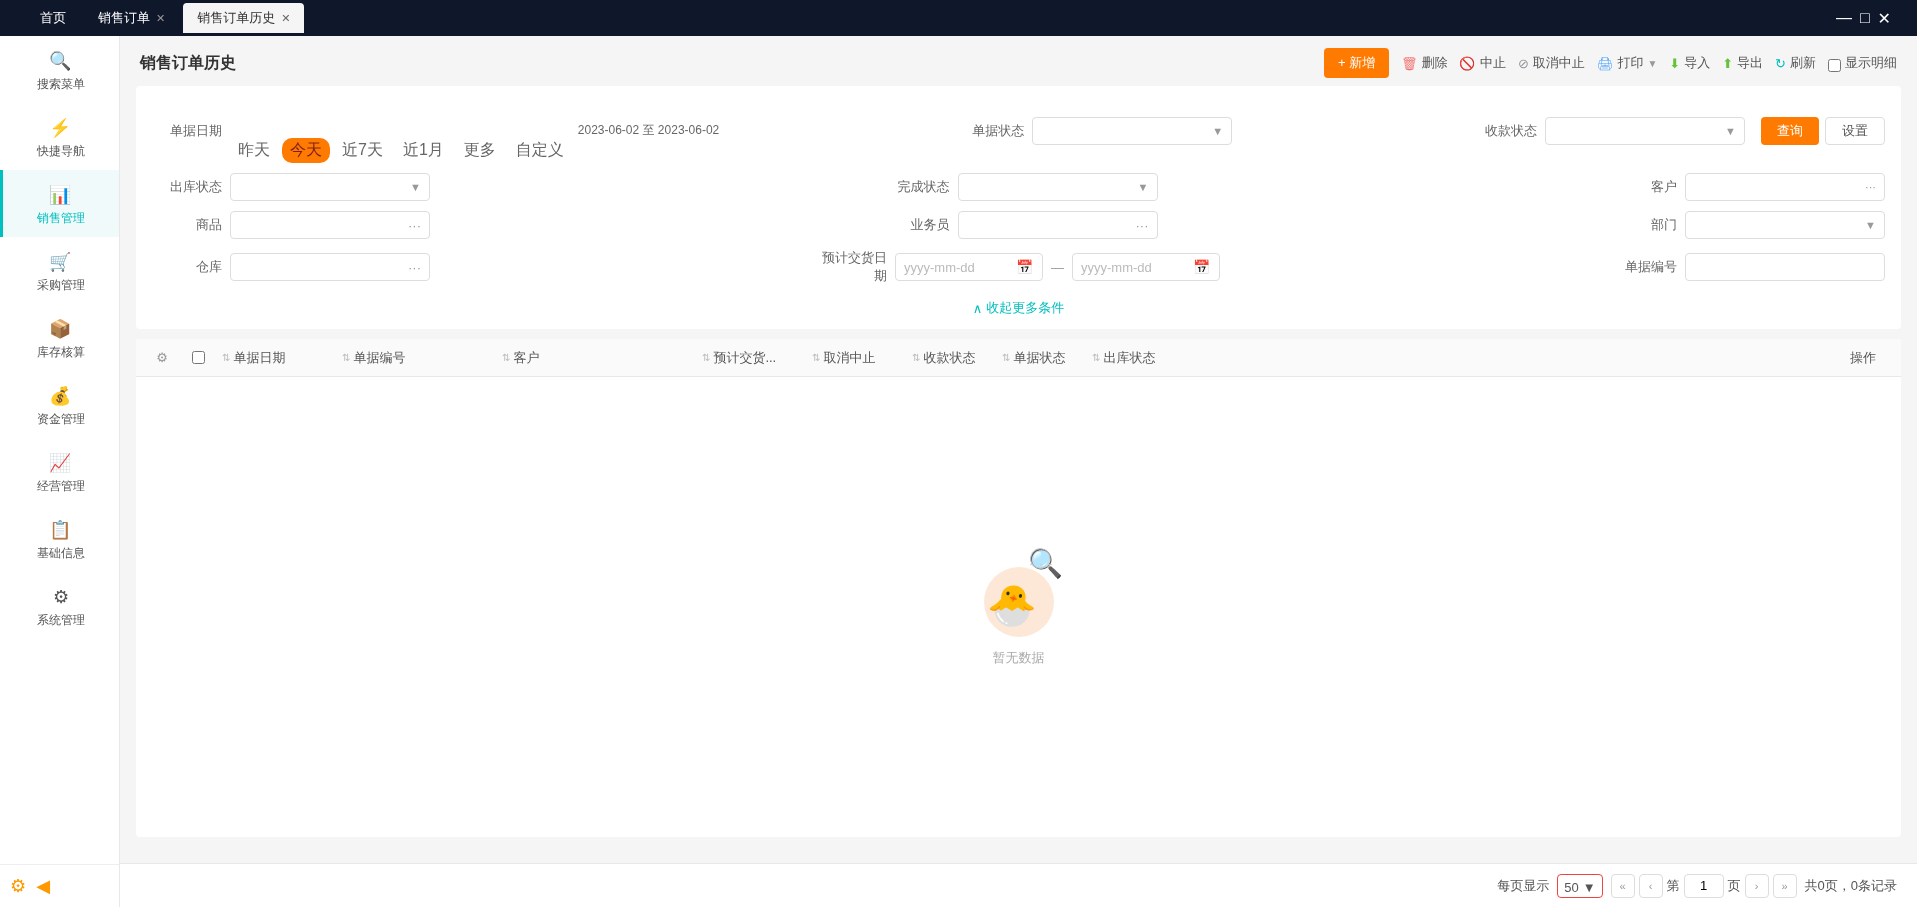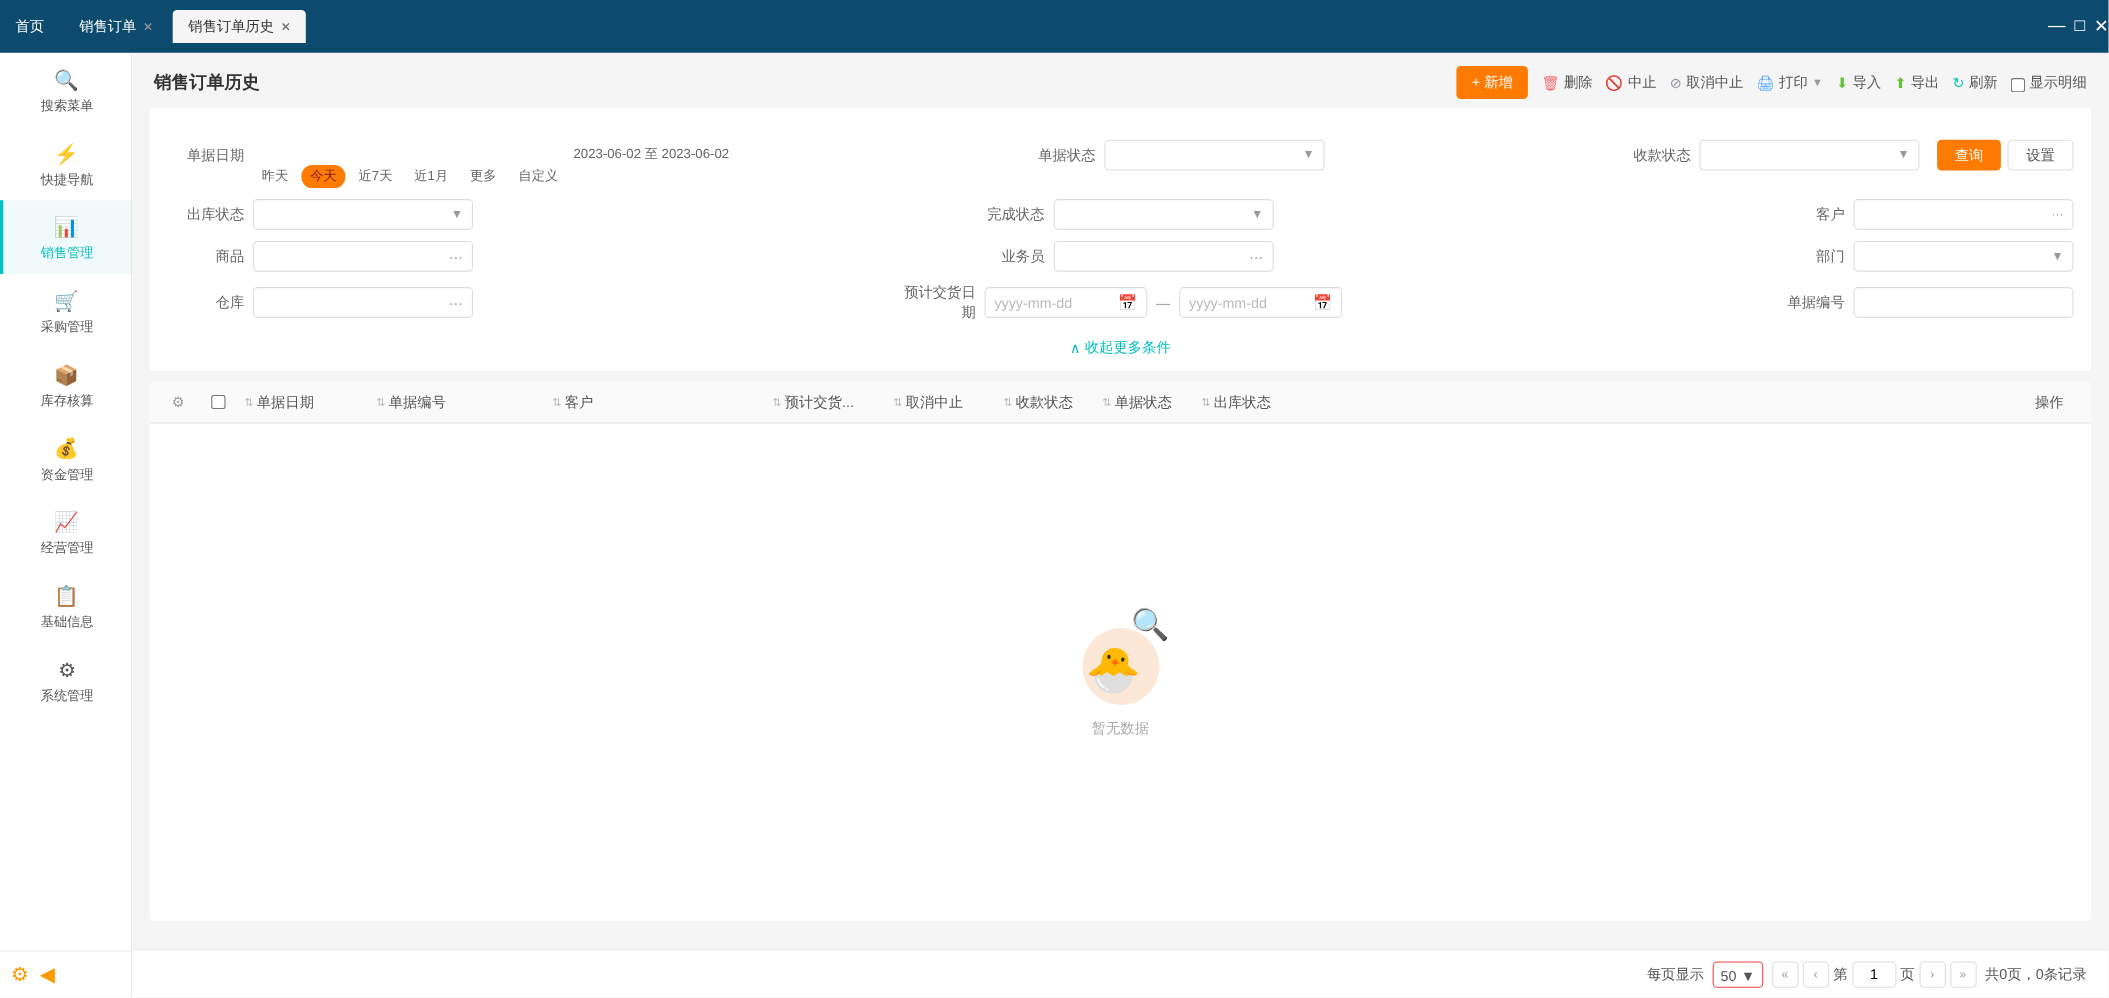--- a/index.html
+++ b/index.html
@@ -1,24 +1,24 @@
 <!DOCTYPE html>
 <html><head>
   <meta charset="utf-8">
   <style>
     * { box-sizing: border-box; margin: 0; padding: 0; font-family: 'Microsoft YaHei', Arial, sans-serif; font-size: 13px; }
     body { display: flex; flex-direction: column; height: 907px; width: 1917px; overflow: hidden; background: #f5f5f5; }
 
     
     .top-bar {
-      height: 48px;
-      background: #0c4a6e;
-      display: flex;
-      align-items: center;
-      padding: 0 0;
+      height: 36px;
+      background: #0f172a;
+      display: flex;
+      align-items: center;
+      padding: 0 26px;
       gap: 4px;
       flex-shrink: 0;
     }
     .tab {
       height: 30px;
       padding: 0 14px;
       border-radius: 4px 4px 0 0;
       display: flex;
       align-items: center;
       gap: 6px;
@@ -182,21 +182,21 @@
     }
     .date-options {
       display: flex;
       align-items: center;
       gap: 4px;
     }
     .date-opt {
       padding: 2px 8px;
       border-radius: 10px;
       cursor: pointer;
-      font-size: 12px;
+      font-size: 16px;
       color: #666;
       margin-top: 40px;
     }
     .date-opt.active {
       background: #ff7a00;
       color: #7f1d1d;
     }
     .date-range {
       font-size: 12px;
       color: #666;

